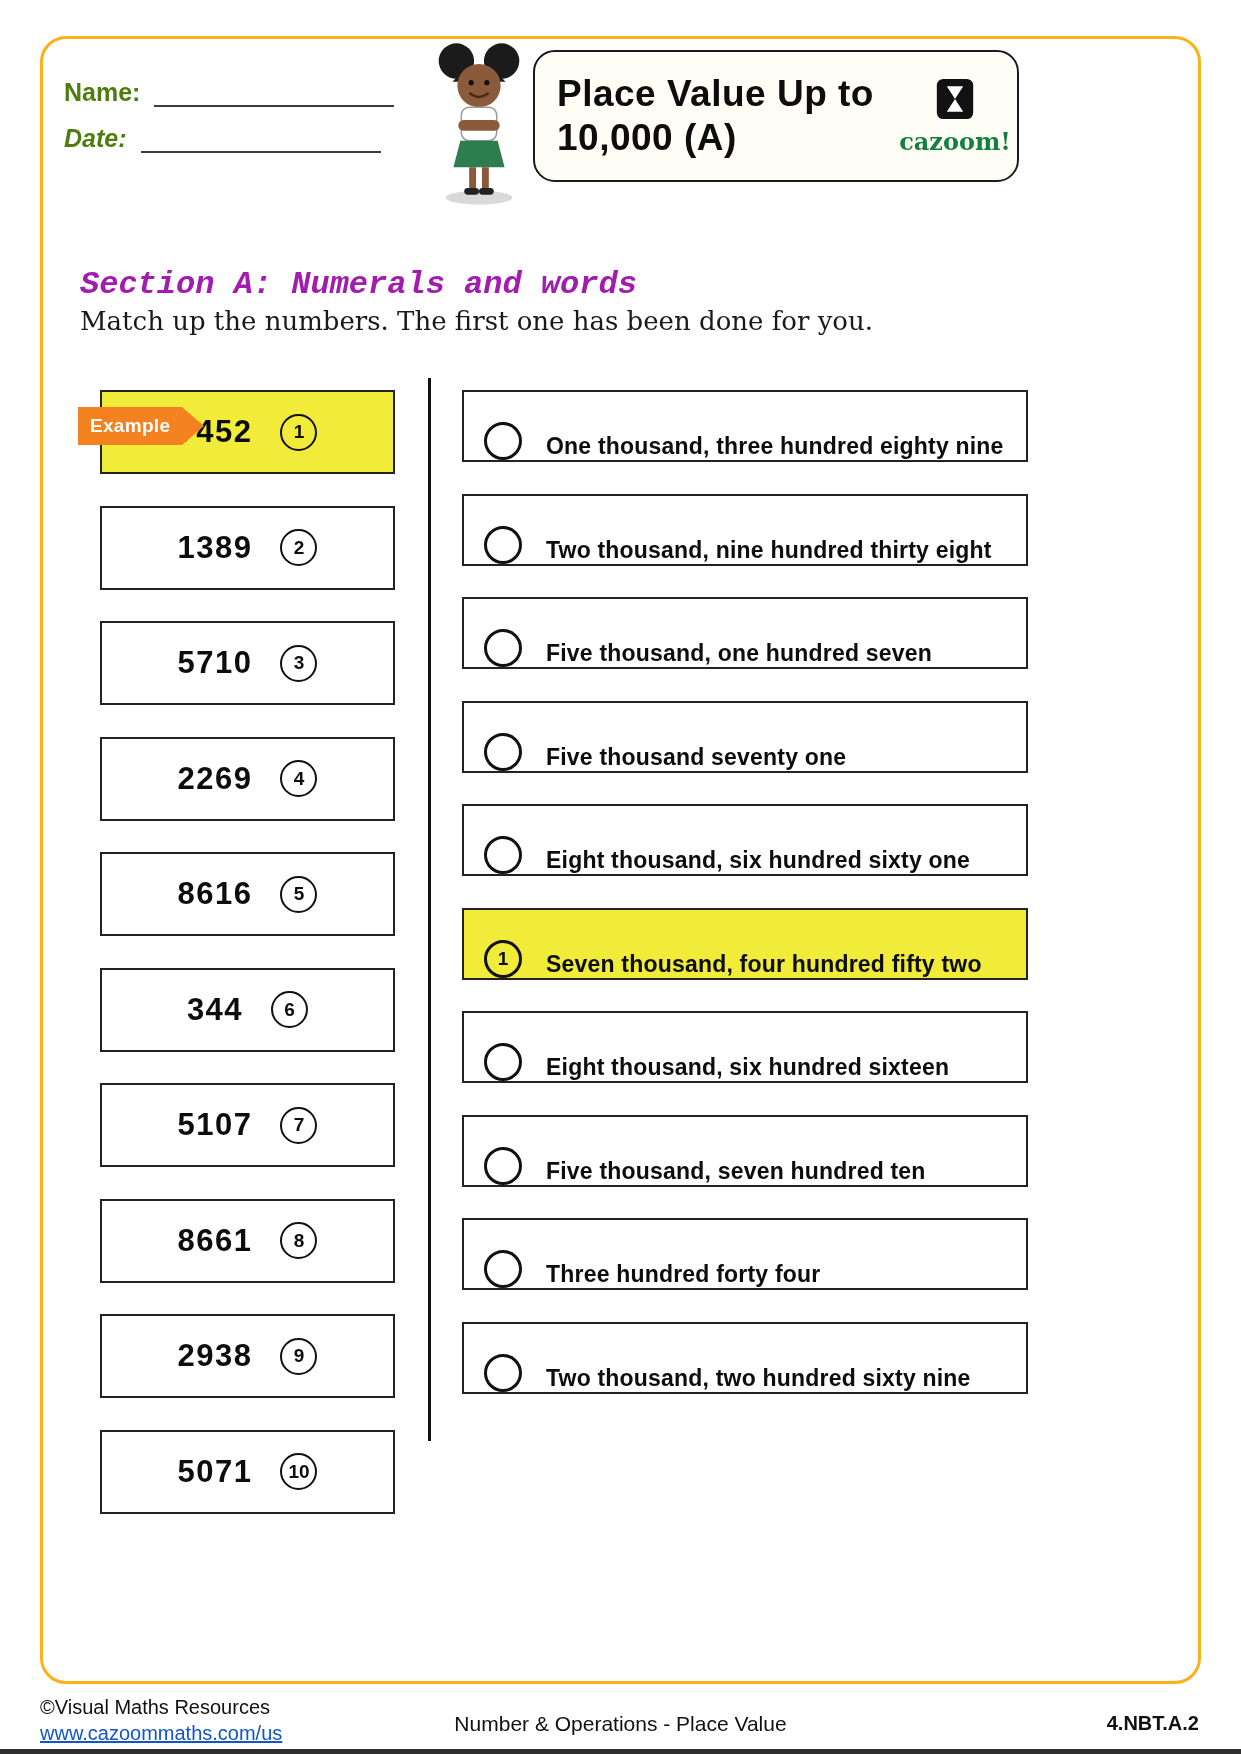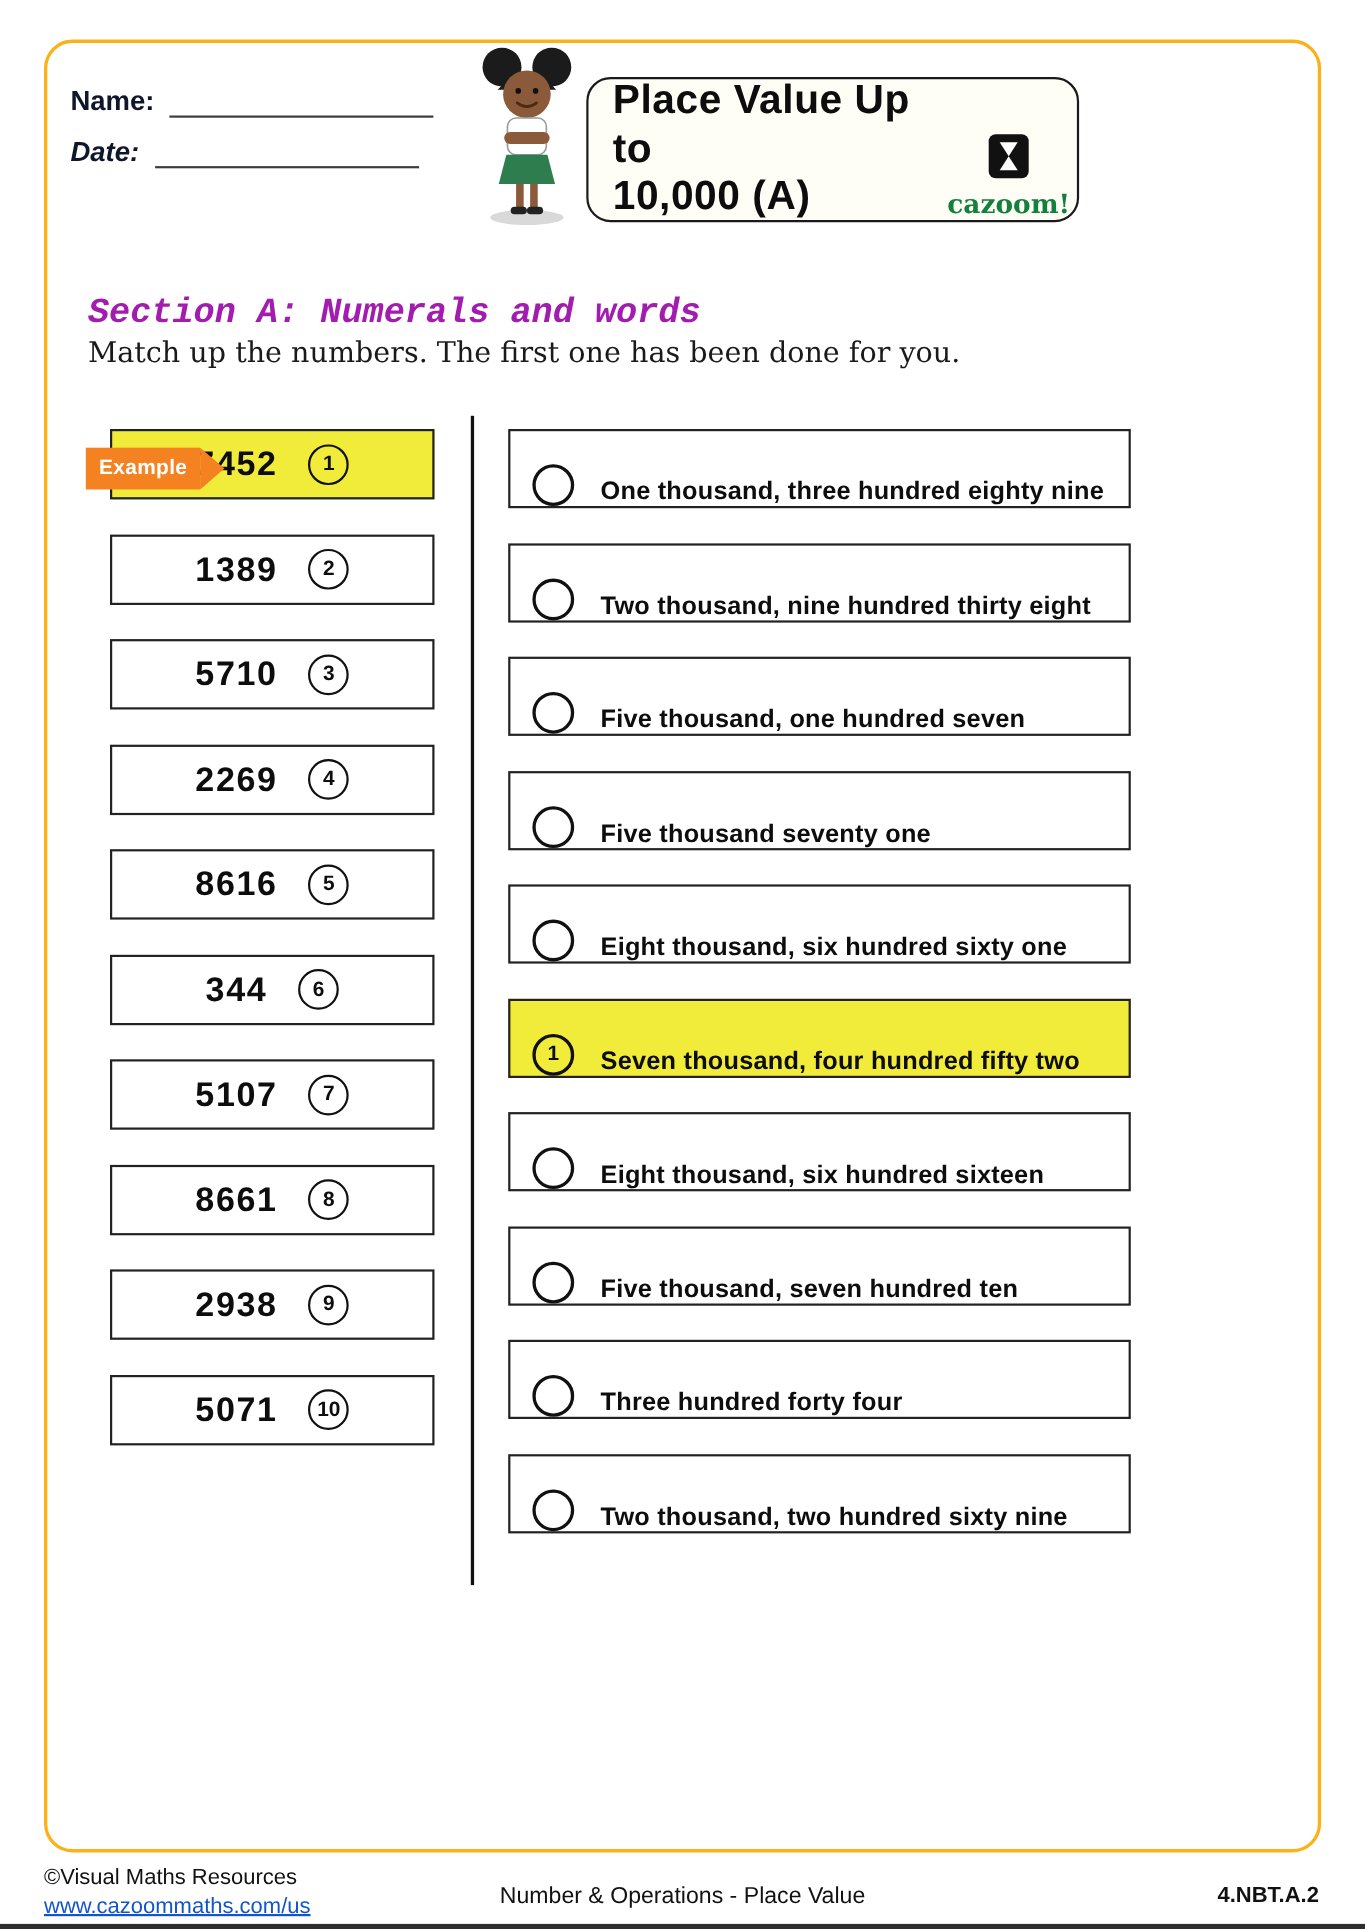--- a/index.html
+++ b/index.html
@@ -15,48 +15,48 @@
     font-family:"Liberation Sans", sans-serif;color:#111;
     overflow:hidden;
   }
   .sheet{position:absolute;inset:0;}
   .page-border{
     position:absolute;left:40px;top:36px;width:1161px;height:1648px;
     border:3px solid var(--border-gold);border-radius:26px;background:#fff;
   }
   
   .field-row{position:absolute;display:flex;align-items:flex-end;gap:14px;}
-  .field-row .lbl{font-size:25px;font-weight:bold;color:#0f172a;}
+  .field-row .lbl{font-size:25px;font-weight:bold;color:#4d7c0f;}
   .field-row .line{width:240px;height:24px;border-bottom:2px solid #3c3c3c;}
   .name-row{left:64px;top:78px;}
   .date-row{left:64px;top:124px;font-style:italic;}
   .girl{position:absolute;left:420px;top:38px;}
   .title-box{
-    position:absolute;left:533px;top:70px;width:448px;height:132px;
+    position:absolute;left:533px;top:50px;width:486px;height:132px;
     border:2.5px solid #1a1a1a;border-radius:22px;background:#fffef6;
-    display:flex;align-items:flex-end;padding:0 16px 0 22px;
+    display:flex;align-items:center;padding:0 16px 0 22px;
   }
   .title-text{flex:1;font-size:37px;font-weight:800;line-height:1.18;color:#0d0d0d;letter-spacing:.5px;}
   .logo{width:92px;display:flex;flex-direction:column;align-items:center;gap:2px;}
   .logo-word{font-family:"DejaVu Serif", serif;font-weight:bold;font-size:24px;color:#15803d;}
   
   .section-heading{
     position:absolute;left:80px;top:266px;
     font-family:Liberation Mono, monospace;font-style:italic;font-weight:bold;font-size:32px;color:#a21caf;
   }
   .instructions{
     position:absolute;left:80px;top:306px;
     font-family:"DejaVu Serif", serif;font-size:26px;color:#1a1a1a;
   }
   
   .left-col{position:absolute;left:100px;top:390px;display:flex;flex-direction:column;gap:31.5px;}
   .right-col{position:absolute;left:462px;top:390px;display:flex;flex-direction:column;gap:31.5px;}
   .divider{position:absolute;left:428px;top:378px;width:3px;height:1063px;background:#111;}
   .num-box{
-    width:295px;height:64px;border:2px solid #222;background:#fff;
+    width:295px;height:84px;border:2px solid #222;background:#fff;
     display:flex;align-items:center;justify-content:center;gap:28px;
   }
   .num-box.highlight{background:var(--highlight);}
   .num{font-size:31px;font-weight:bold;letter-spacing:1.5px;color:#0d0d0d;}
   .badge{
     width:37px;height:37px;border:2.5px solid #111;border-radius:50%;
     display:flex;align-items:center;justify-content:center;
     font-size:19px;font-weight:bold;color:#0d0d0d;flex:0 0 auto;
   }
   .word-box{

